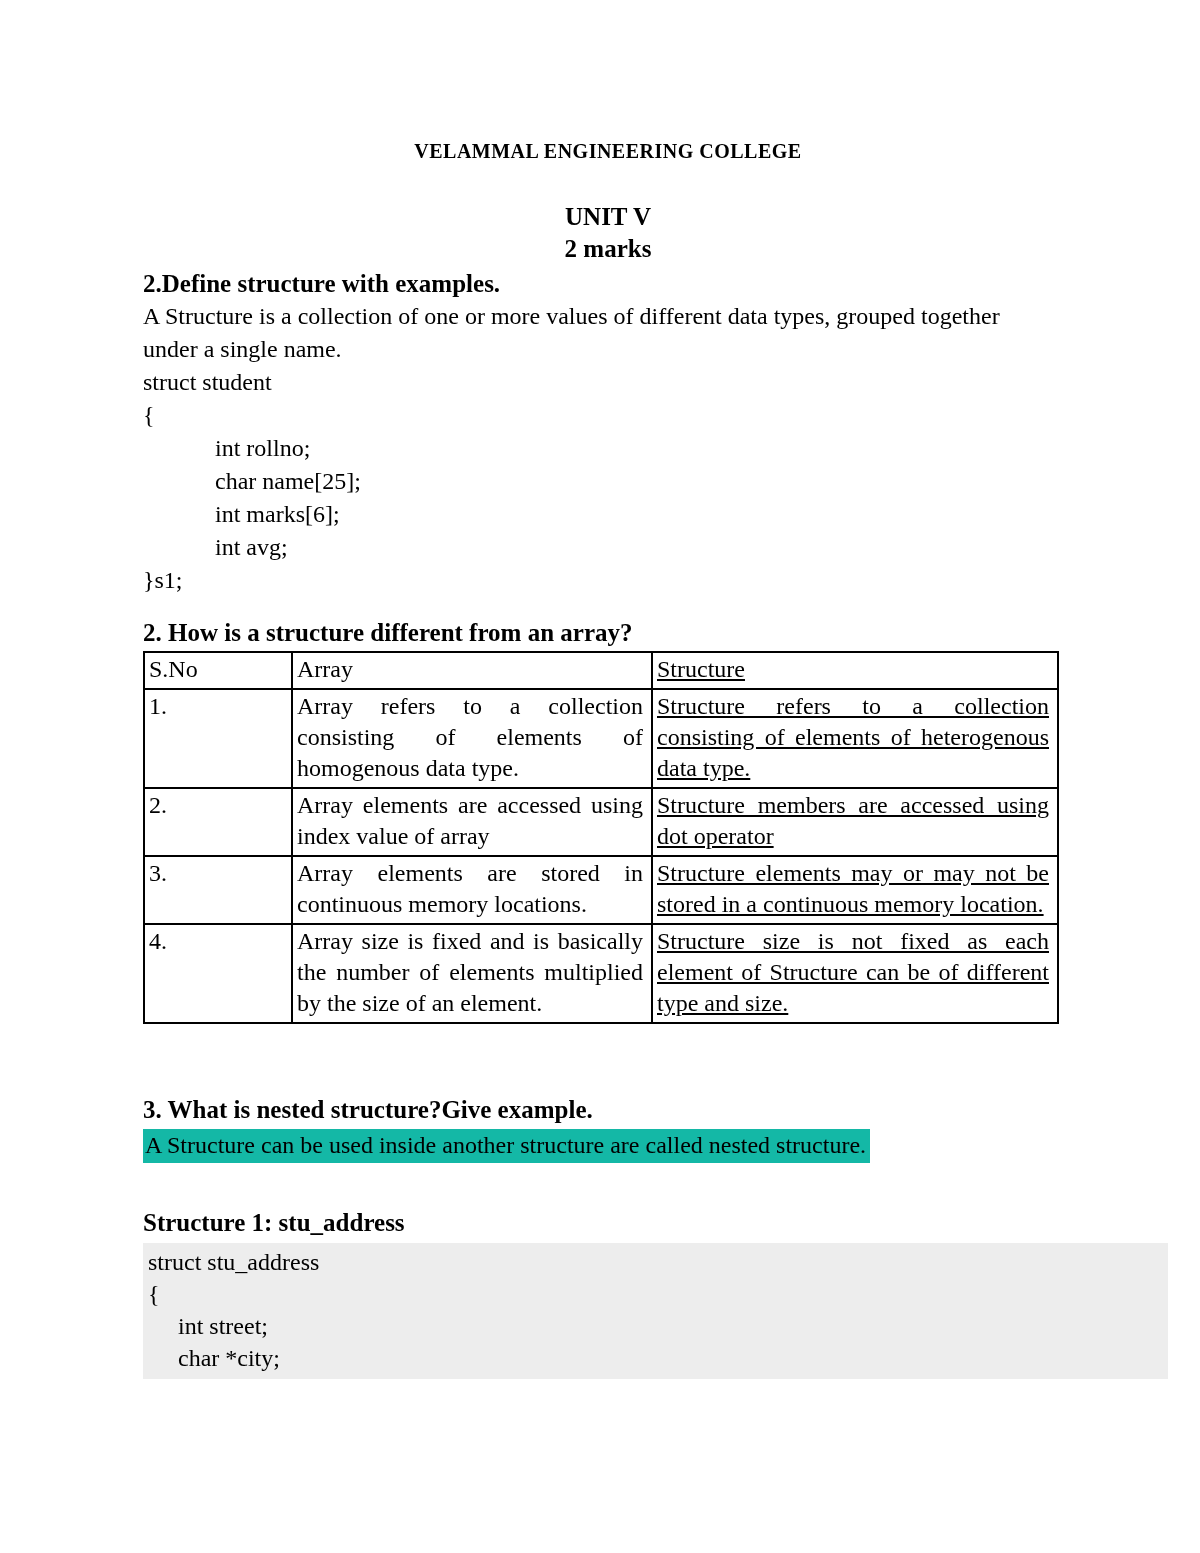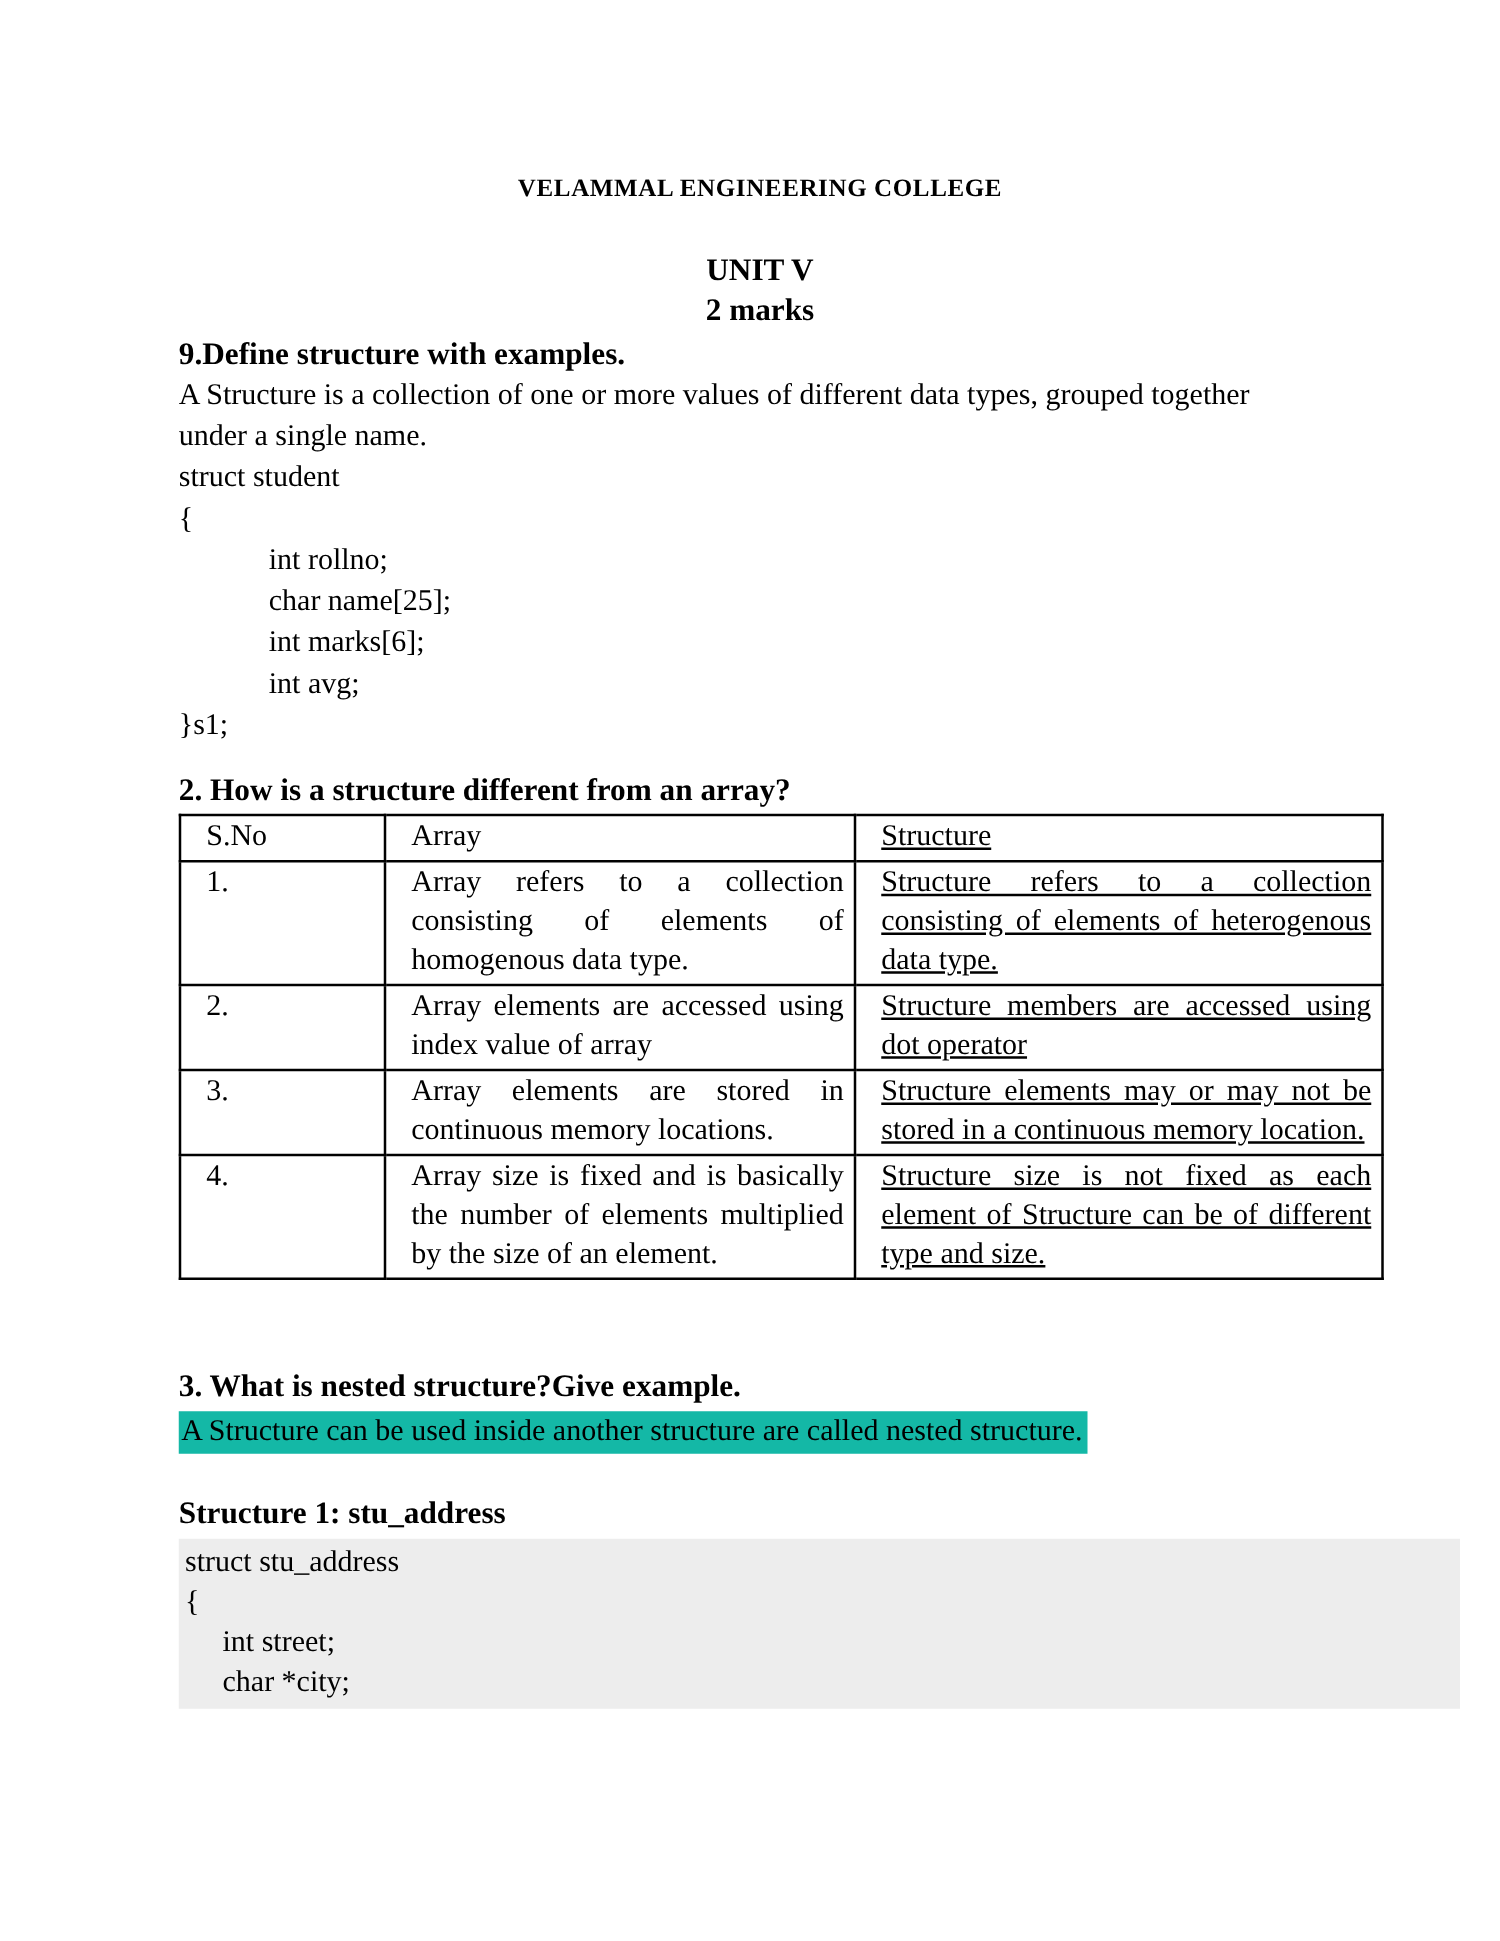--- a/index.html
+++ b/index.html
@@ -19,50 +19,50 @@
   .codeblock{line-height:33px;}
   .codeline{white-space:pre;}
   .ind{padding-left:72px;}
   .q2h{margin-top:19px;}
   table.cmp{
     border-collapse:collapse;margin-top:2px;width:872px;
     table-layout:fixed;
   }
   table.cmp th,table.cmp td{
     border:2px solid #000000;vertical-align:top;
-    padding:1px 8px 3px 20px;line-height:31px;font-size:24px;
+    padding:1px 8px 3px 4px;line-height:31px;font-size:24px;
   }
   table.cmp th{font-weight:normal;text-align:left;}
   .c1{width:134px;}
   .c2{width:346px;}
   .c3{width:392px;text-decoration:underline;}
   td.num{padding-left:10px;}
   td.just{text-align:justify;margin-top:48px;}
   .q3h{margin-top:69px;}
   .q3answer{margin-top:3px;line-height:33px;}
   .hl{background:#14b8a6;padding:3px 4px 5px 2px;}
-  .s1h{margin-top:32px;}
+  .s1h{margin-top:44px;}
   .codeblock2{
     margin-top:4px;width:1020px;background:#ededed;
     line-height:32px;padding:3px 0 5px 5px;
   }
   .ind2{padding-left:30px;}
 </style>
 </head>
 <body>
 
 <div class="doc">
 
   <div class="head">
     <div class="college">VELAMMAL ENGINEERING COLLEGE</div>
     <div class="unit">UNIT V</div>
     <div class="marks">2 marks</div>
   </div>
 
-  <div class="qheading q1h">9.Define structure with examples.</div>
+  <div class="qheading q1h">2.Define structure with examples.</div>
   <div class="answer">A Structure is a collection of one or more values of different data types, grouped together under a single name.</div>
 
   <div class="codeblock">
     <div class="codeline">struct student</div>
     <div class="codeline">{</div>
     <div class="codeline ind">int rollno;</div>
     <div class="codeline ind">char name[25];</div>
     <div class="codeline ind">int marks[6];</div>
     <div class="codeline ind">int avg;</div>
     <div class="codeline">}s1;</div>

